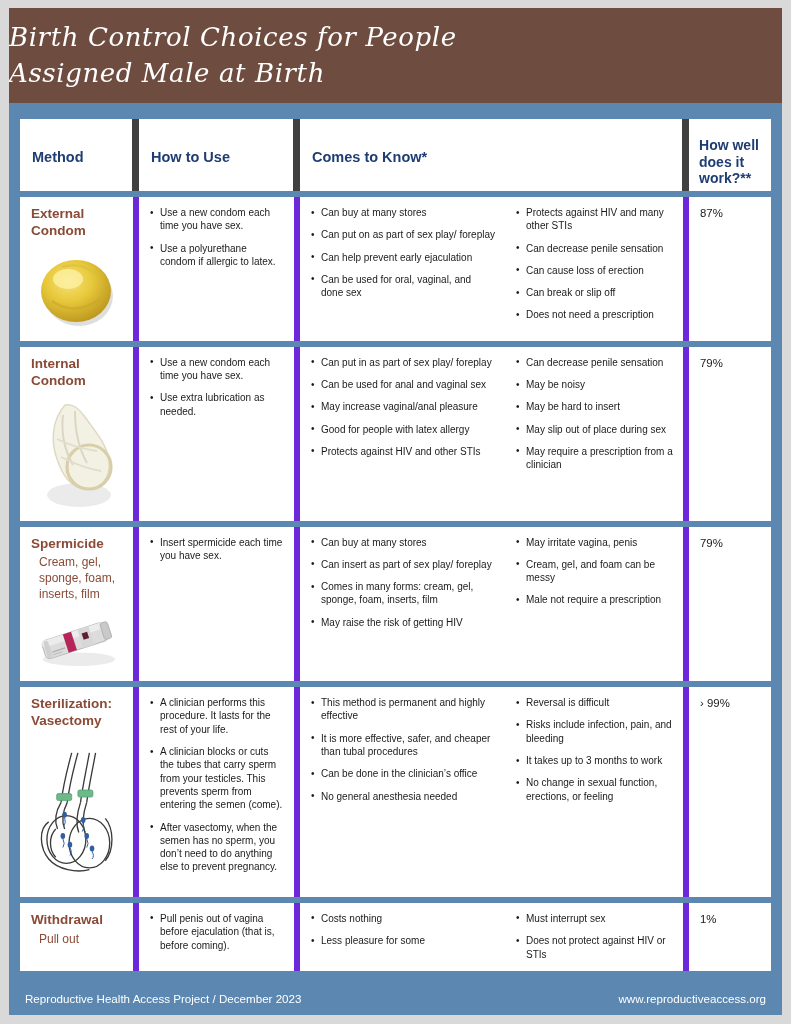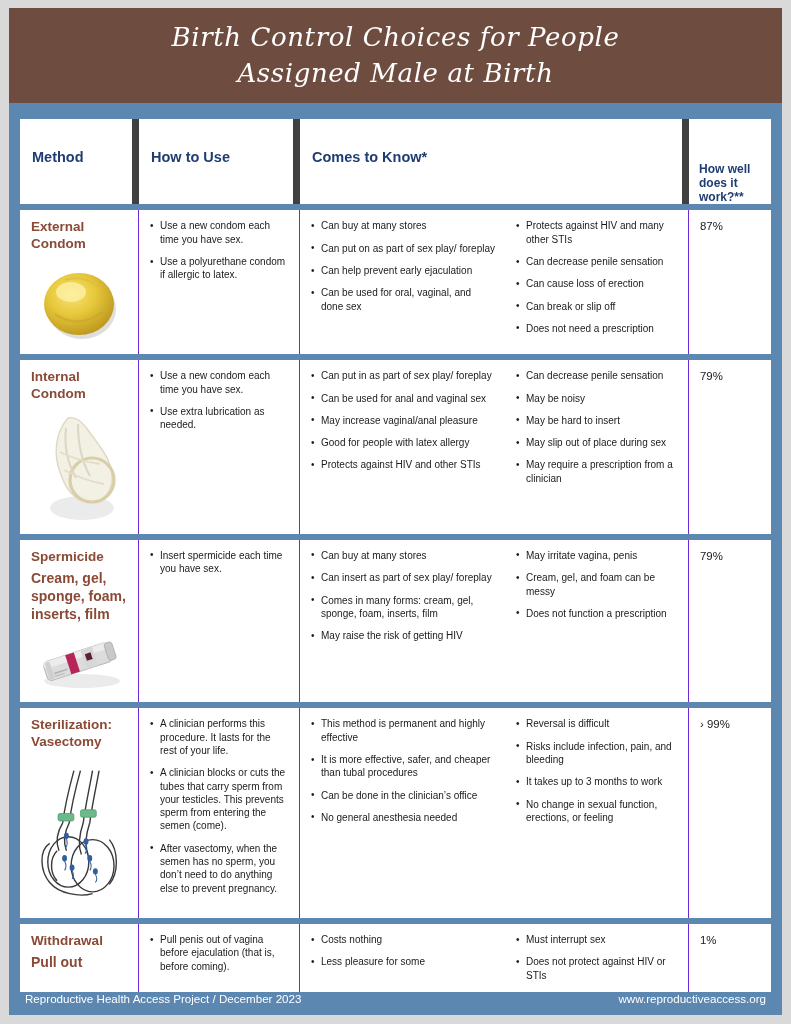--- a/index.html
+++ b/index.html
@@ -28,21 +28,21 @@
     background: #5b87b0;
     box-sizing: border-box;
     overflow: hidden;
   }
   
   .title-banner {
     background: #6e4d40;
     height: 95px;
     display: flex;
     flex-direction: column;
-    align-items: center;
+    align-items: flex-start;
     justify-content: center;
     color: #ffffff;
     font-family: "DejaVu Serif", serif;
     font-style: italic;
     font-size: 26px;
     letter-spacing: 0.6px;
     line-height: 1.35;
     text-align: center;
   }
   .title-line { display: block; white-space: nowrap; }
@@ -74,44 +74,44 @@
   .head-label {
     color: #1f3d72;
     font-weight: bold;
     font-size: 14.5px;
     line-height: 1.18;
     padding: 30px 10px 0 12px;
     display: block;
     text-align: left;
   }
   .head-label.small {
-    font-size: 12px;
-    padding-top: 10px;
+    font-size: 14px;
+    padding-top: 18px;
     padding-left: 10px;
-    margin-top: 33px;
   }
   
   tbody td {
-    border-right: 1px solid #6d28d9;
+    border-right: 6px solid #6d28d9;
   }
   tbody td.no-div { border-right: none; }
   tbody td:last-child { border-right: none; }
 
   .method-name {
     color: #8a4a36;
     font-weight: bold;
     font-size: 13.5px;
     line-height: 1.25;
   }
   .method-sub {
     color: #8a4a36;
-    font-weight: bold;
-    font-size: 14px;
+    font-weight: normal;
+    font-size: 12px;
     line-height: 1.3;
     margin-top: 3px;
+    margin-left: 8px;
   }
   .method-img {
     margin-top: 9px;
     display: flex;
     justify-content: center;
   }
   ul.bl {
     margin: 0;
     padding: 0;
     list-style: none;
@@ -343,21 +343,21 @@
                   <li>Comes in many forms: cream, gel, sponge, foam, inserts, film</li>
                   <li>May raise the risk of getting HIV</li>
                 </ul>
               </div>
             </td>
             <td>
               <div class="cell-inner">
                 <ul class="bl">
                   <li>May irritate vagina, penis</li>
                   <li>Cream, gel, and foam can be messy</li>
-                  <li>Does not function a prescription</li>
+                  <li>Male not require a prescription</li>
                 </ul>
               </div>
             </td>
             <td>
               <div class="cell-inner">
                 <div class="eff">79%</div>
               </div>
             </td>
           </tr>
 

